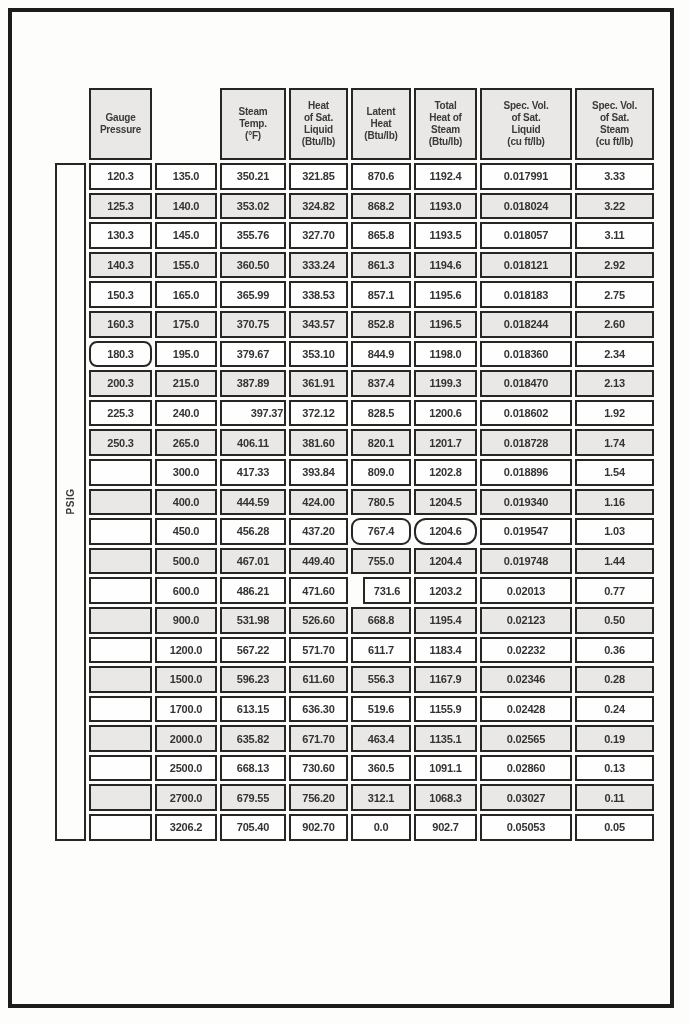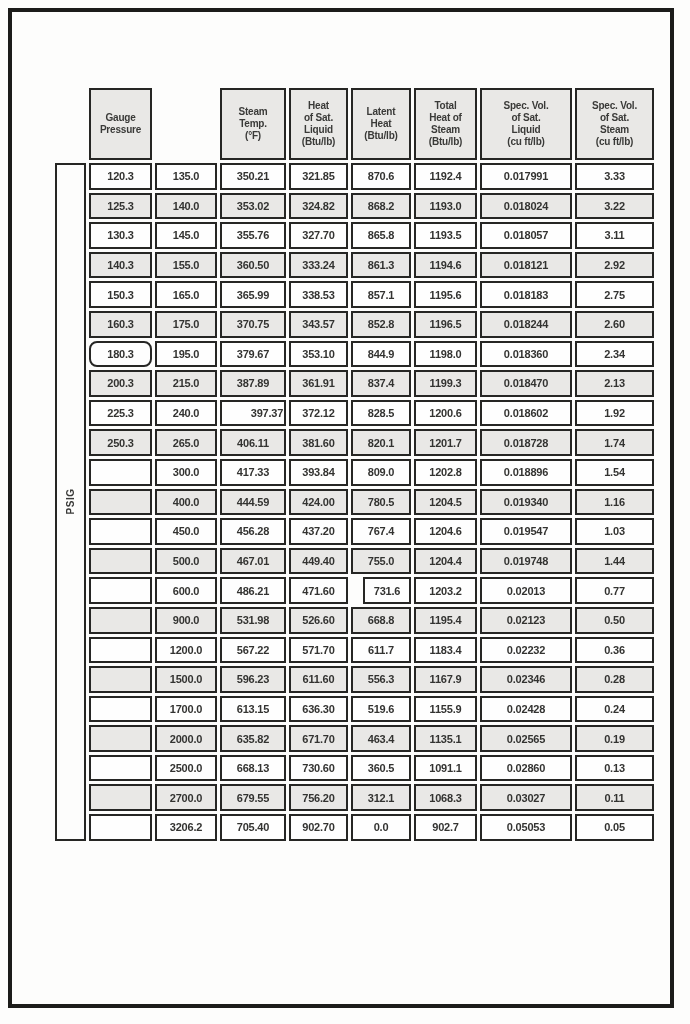--- a/index.html
+++ b/index.html
@@ -211,22 +211,22 @@
         <div class="cell alt" style="grid-area: 13 / 4;">444.59</div>
         <div class="cell alt" style="grid-area: 13 / 5;">424.00</div>
         <div class="cell alt" style="grid-area: 13 / 6;">780.5</div>
         <div class="cell alt" style="grid-area: 13 / 7;">1204.5</div>
         <div class="cell alt" style="grid-area: 13 / 8;">0.019340</div>
         <div class="cell alt" style="grid-area: 13 / 9;">1.16</div>
         <div class="cell" style="grid-area: 14 / 2;"></div>
         <div class="cell" style="grid-area: 14 / 3;">450.0</div>
         <div class="cell" style="grid-area: 14 / 4;">456.28</div>
         <div class="cell" style="grid-area: 14 / 5;">437.20</div>
-        <div class="cell" style="grid-area: 14 / 6;">767.4</div>
-        <div class="cell" style="grid-area: 14 / 7;">1204.6</div>
+        <div class="cell" style="grid-area: 14 / 6; border-radius: 9px;">767.4</div>
+        <div class="cell" style="grid-area: 14 / 7; border-radius: 12px;">1204.6</div>
         <div class="cell" style="grid-area: 14 / 8;">0.019547</div>
         <div class="cell" style="grid-area: 14 / 9;">1.03</div>
         <div class="cell alt" style="grid-area: 15 / 2;"></div>
         <div class="cell alt" style="grid-area: 15 / 3;">500.0</div>
         <div class="cell alt" style="grid-area: 15 / 4;">467.01</div>
         <div class="cell alt" style="grid-area: 15 / 5;">449.40</div>
         <div class="cell alt" style="grid-area: 15 / 6;">755.0</div>
         <div class="cell alt" style="grid-area: 15 / 7;">1204.4</div>
         <div class="cell alt" style="grid-area: 15 / 8;">0.019748</div>
         <div class="cell alt" style="grid-area: 15 / 9;">1.44</div>

